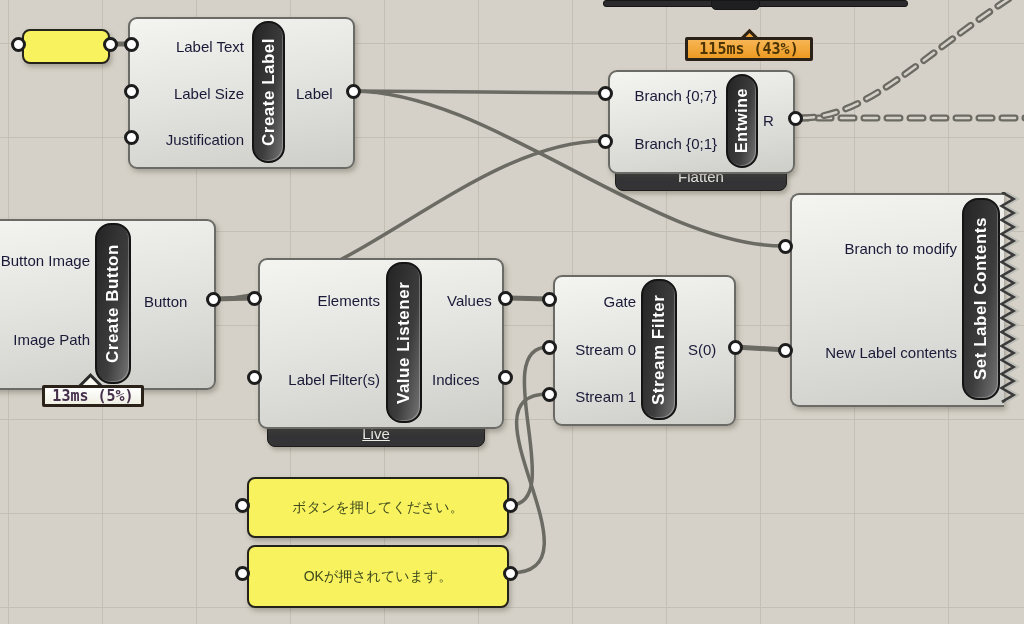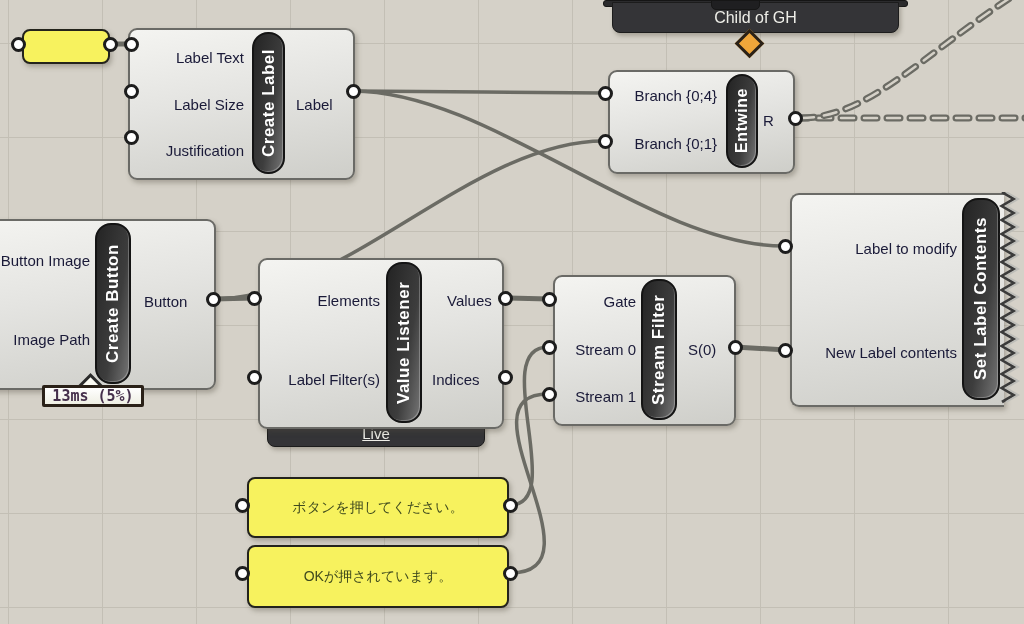--- a/index.html
+++ b/index.html
@@ -86,36 +86,39 @@
 
     <g fill="none" stroke-linecap="round">
       <path d="M795,118 L1028,118" stroke="#6b6b64" stroke-width="7" stroke-dasharray="13 10"></path>
       <path d="M795,118 L1028,118" stroke="#d5d1c8" stroke-width="2.5" stroke-dasharray="13 10"></path>
       <path d="M801,118 C868,118 922,55 1016,-6" stroke="#6b6b64" stroke-width="7" stroke-dasharray="13 10"></path>
       <path d="M801,118 C868,118 922,55 1016,-6" stroke="#d5d1c8" stroke-width="2.5" stroke-dasharray="13 10"></path>
     </g>
   </svg>
 
   <div class="cluster-strip" style="left:603px;top:0;width:303px;height:5px;border-radius:3px;"></div>
-  <div class="bar" style="left:612px;top:2px;width:285px;height:29px;z-index:2;font-size:16px;">
-    <span>Child of GH</span>
-  </div>
   <div class="cluster-strip" style="left:711px;top:0;width:47px;height:8px;background:#1f1f21;border-radius:0 0 5px 5px;z-index:3;"></div>
   <div class="pointer orange" style="left:739px;top:33px;width:15px;height:15px;"></div>
-
-  <div class="comp" style="left:128px;top:28px;width:223px;height:148px;">
+  <div class="badge orange" style="left:685px;top:37px;width:122px;height:18px;">
+    <span>115ms (43%)</span>
+  </div>
+
+  <div class="comp" style="left:128px;top:17px;width:223px;height:148px;">
     <div class="in-label" style="top:27px;right:109px;">Label Text</div>
     <div class="in-label" style="top:74px;right:109px;">Label Size</div>
     <div class="in-label" style="top:120px;right:109px;margin-left:28px;">Justification</div>
     <div class="vtitle" style="left:122px;top:2px;width:29px;height:138px;">Create Label</div>
     <div class="out-label" style="top:74px;left:166px;">Label</div>
   </div>
 
+  <div class="bar" style="left:615px;top:162px;width:170px;height:27px;">
+    <span>Flatten</span>
+  </div>
   <div class="comp" style="left:608px;top:70px;width:183px;height:100px;">
-    <div class="in-label" style="top:23px;right:76px;">Branch {0;4}</div>
+    <div class="in-label" style="top:23px;right:76px;">Branch {0;7}</div>
     <div class="in-label" style="top:71px;right:76px;">Branch {0;1}</div>
     <div class="vtitle" style="left:116px;top:2px;width:28px;height:90px;font-size:16px;">Entwine</div>
     <div class="out-label" style="top:48px;left:153px;">R</div>
   </div>
 
   <div class="comp" style="left:-46px;top:219px;width:258px;height:167px;">
     <div class="in-label" style="top:39px;right:124px;">Button Image</div>
     <div class="in-label" style="top:118px;right:124px;">Image Path</div>
     <div class="vtitle" style="left:139px;top:2px;width:32px;height:157px;">Create Button</div>
     <div class="out-label" style="top:80px;left:188px;">Button</div>
@@ -138,21 +141,21 @@
 
   <div class="comp" style="left:553px;top:275px;width:179px;height:147px;">
     <div class="in-label" style="top:24px;right:98px;">Gate</div>
     <div class="in-label" style="top:72px;right:98px;">Stream 0</div>
     <div class="in-label" style="top:119px;right:98px;">Stream 1</div>
     <div class="vtitle" style="left:86px;top:2px;width:32px;height:137px;">Stream Filter</div>
     <div class="out-label" style="top:72px;left:133px;">S(0)</div>
   </div>
 
   <div class="comp" style="left:790px;top:193px;width:212px;height:210px;border-right:none;border-radius:9px 0 0 9px;">
-    <div class="in-label" style="top:53px;right:47px;">Label to modify</div>
+    <div class="in-label" style="top:53px;right:47px;">Branch to modify</div>
     <div class="in-label" style="top:157px;right:47px;">New Label contents</div>
     <div class="vtitle" style="left:170px;top:3px;width:34px;height:198px;">Set Label Contents</div>
   </div>
   <svg width="22" height="212" style="position:absolute;left:999px;top:192px;z-index:3;">
     <path d="M3,0 L15,7 L3,14 L15,21 L3,28 L15,35 L3,42 L15,49 L3,56 L15,63 L3,70 L15,77 L3,84 L15,91 L3,98 L15,105 L3,112 L15,119 L3,126 L15,133 L3,140 L15,147 L3,154 L15,161 L3,168 L15,175 L3,182 L15,189 L3,196 L15,203 L3,210" fill="none" stroke="#3b3b3b" stroke-width="3"></path>
     <path d="M7,0 L19,7 L7,14 L19,21 L7,28 L19,35 L7,42 L19,49 L7,56 L19,63 L7,70 L19,77 L7,84 L19,91 L7,98 L19,105 L7,112 L19,119 L7,126 L19,133 L7,140 L19,147 L7,154 L19,161 L7,168 L19,175 L7,182 L19,189 L7,196 L19,203 L7,210" fill="none" stroke="#bdbdb8" stroke-width="2"></path>
   </svg>
 
   <div class="panel" style="left:22px;top:29px;width:84px;height:31px;">
     <span></span>

